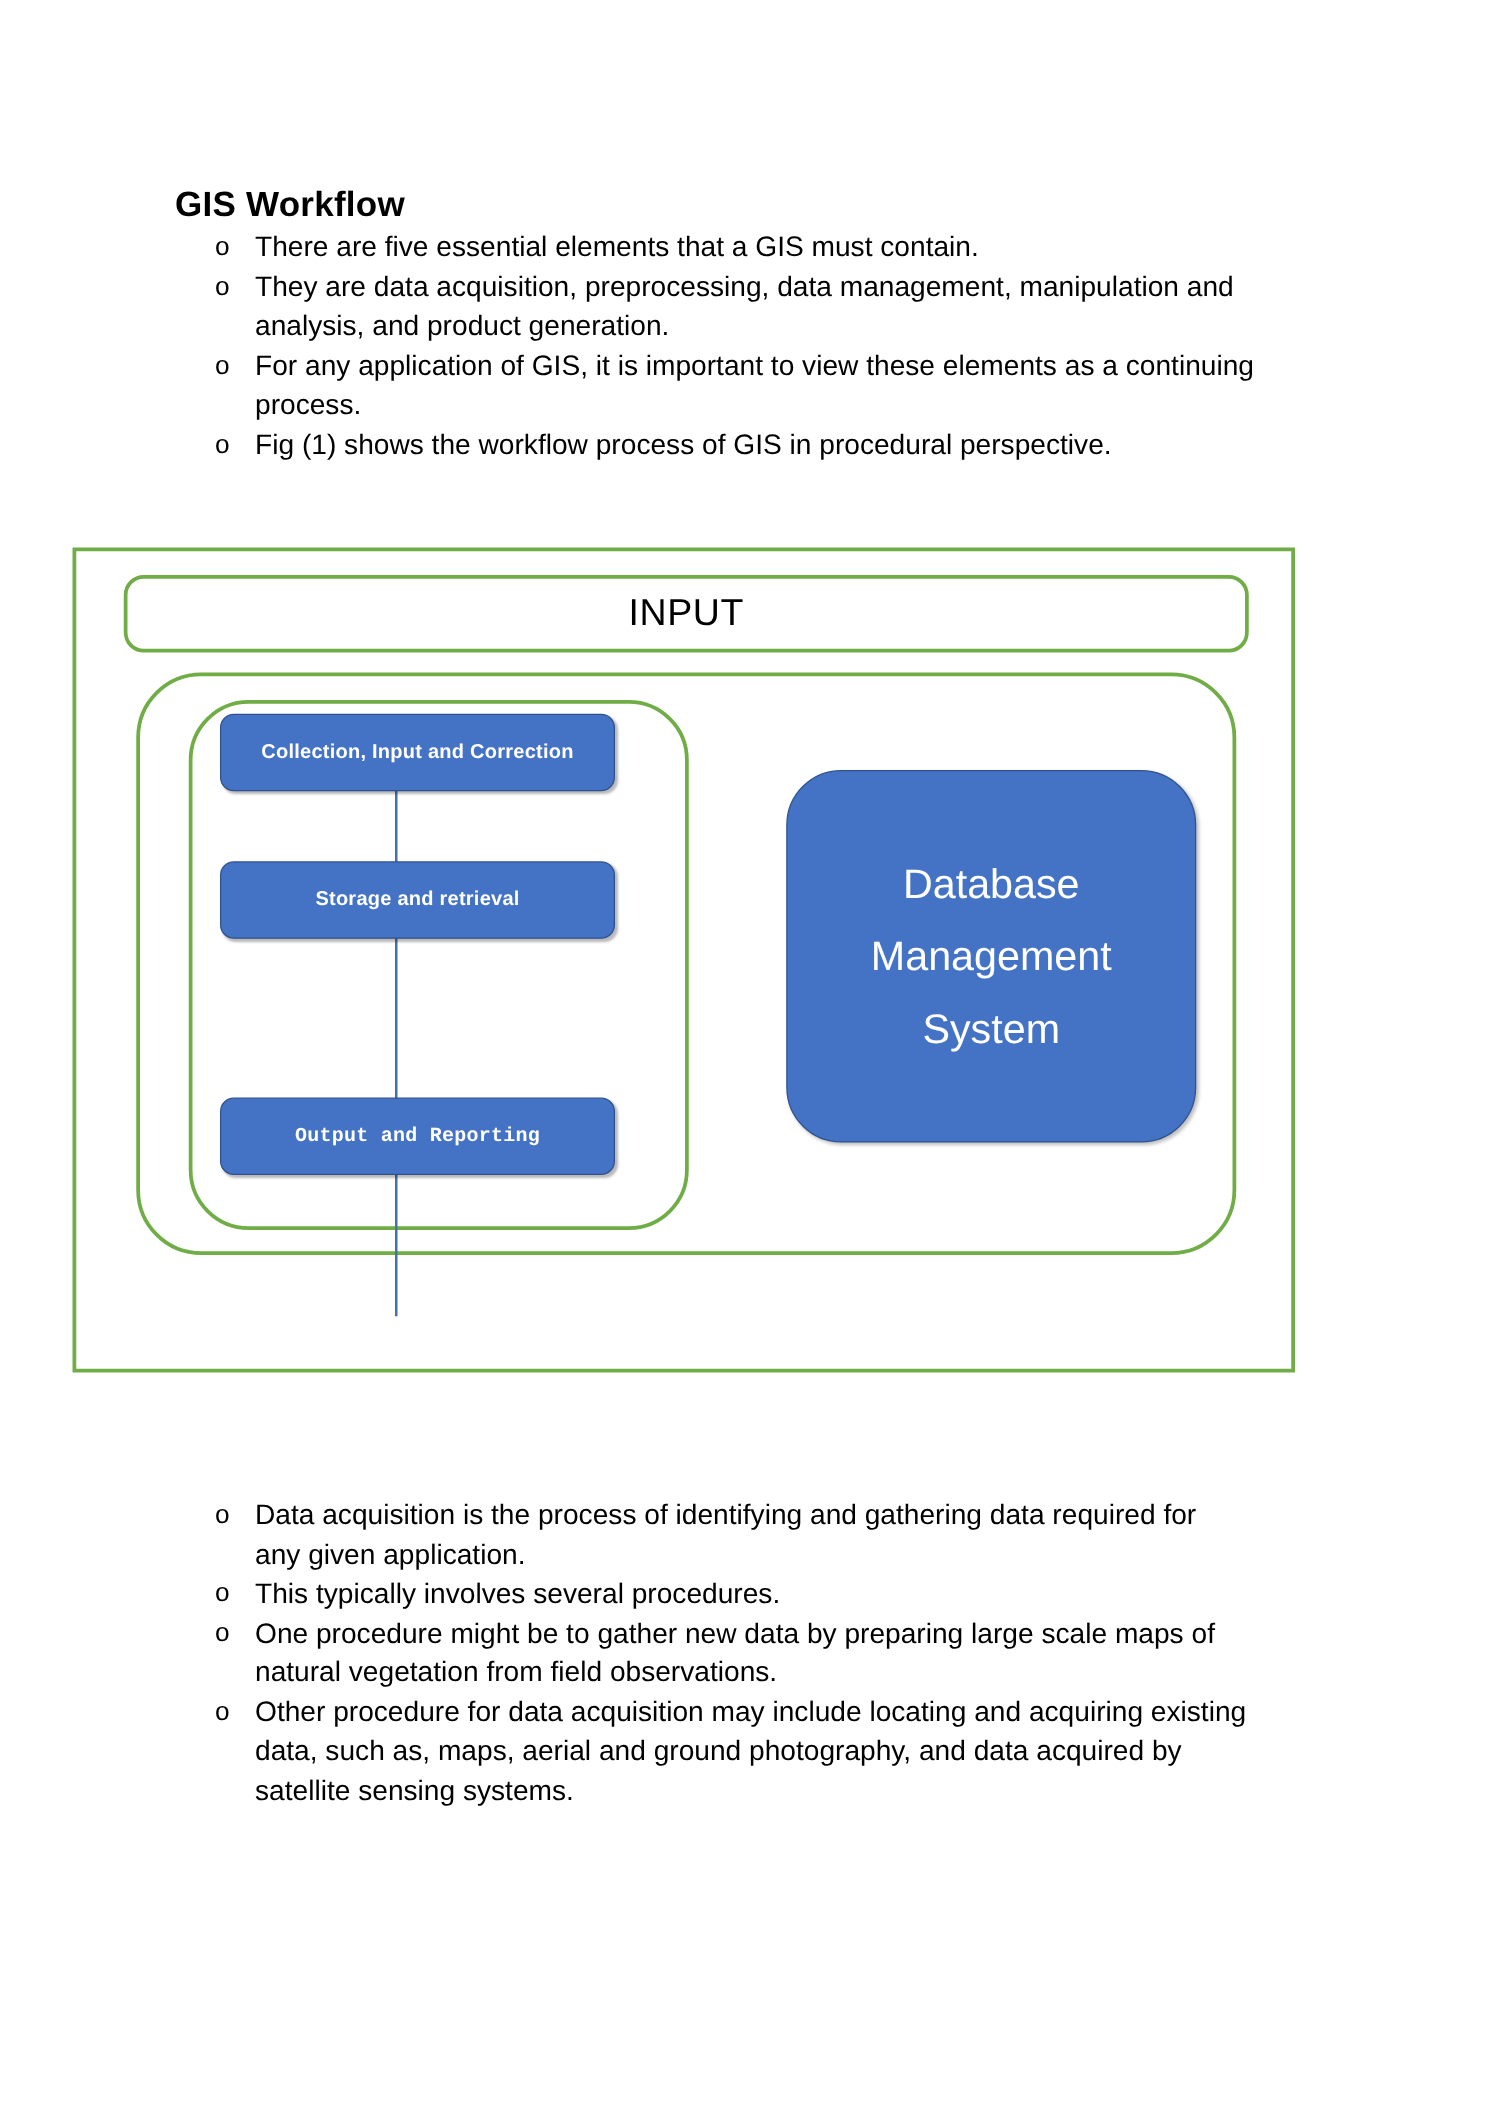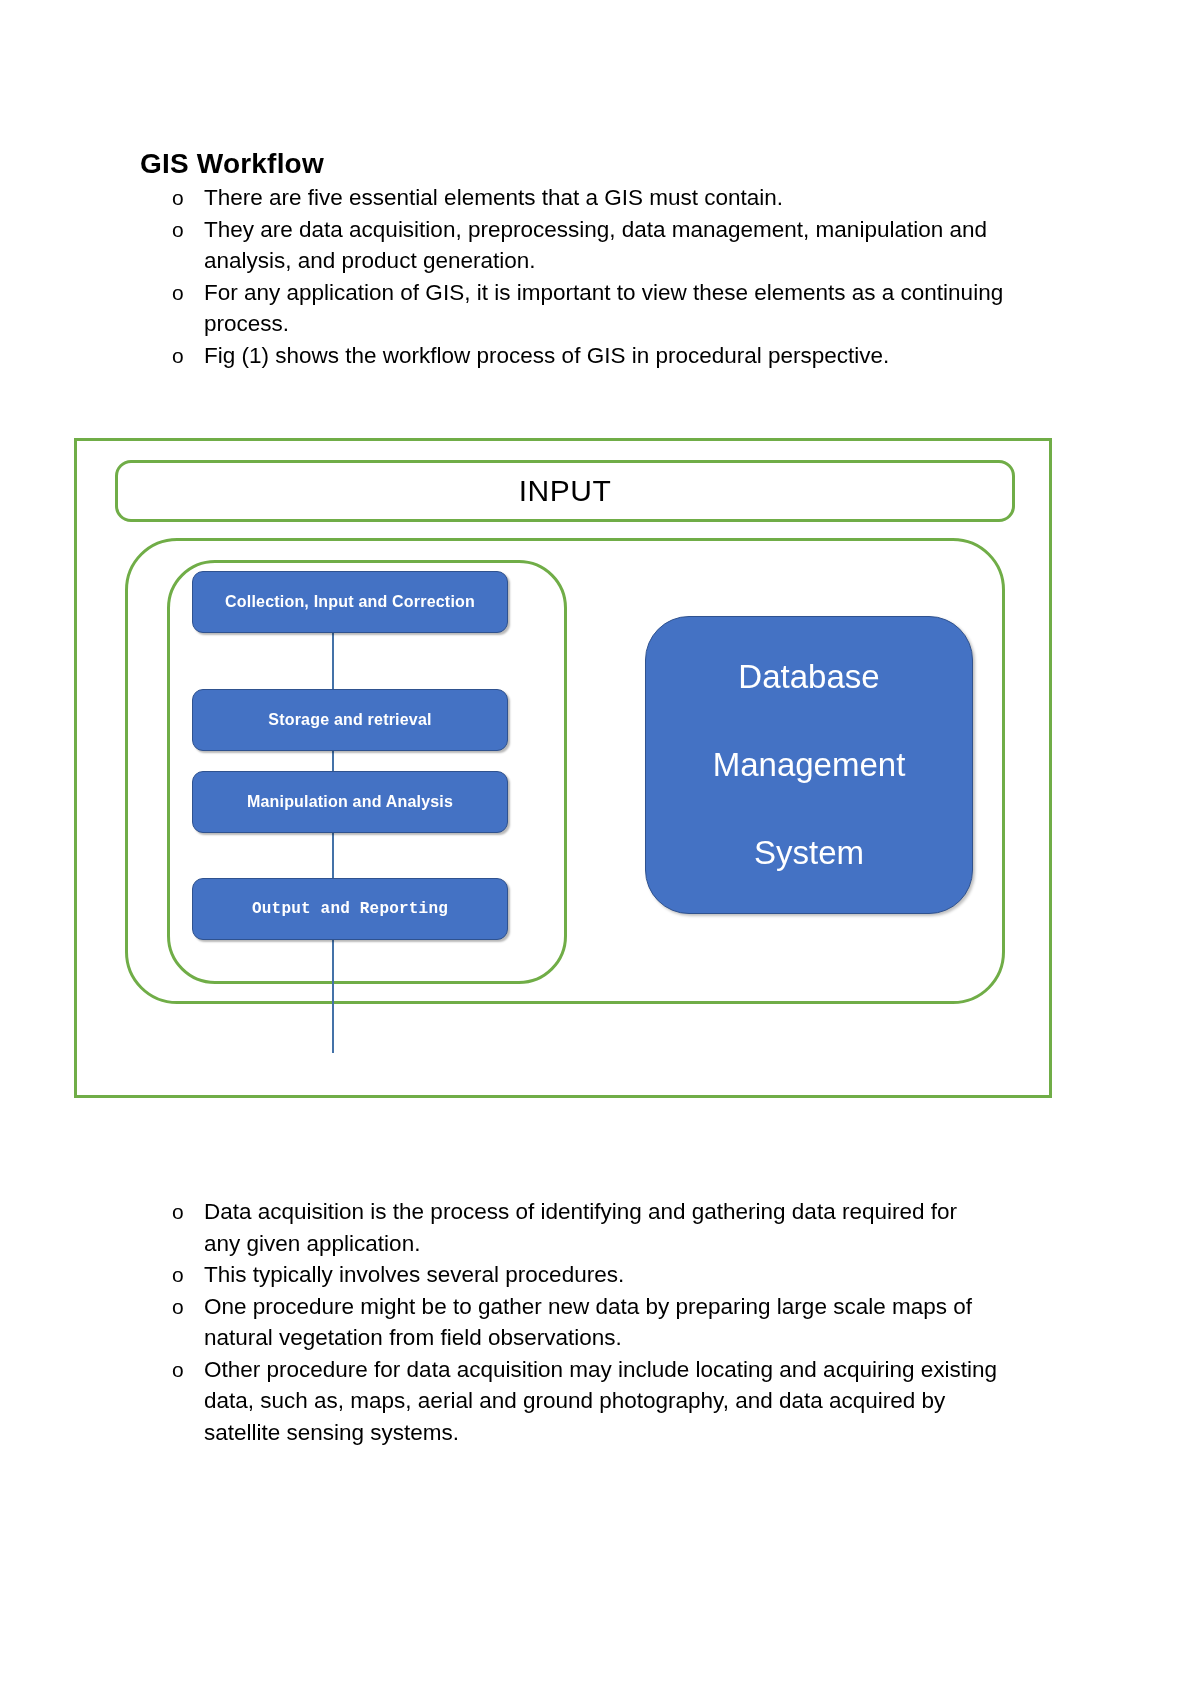--- a/index.html
+++ b/index.html
@@ -61,21 +61,21 @@
     font-size: 21px;
     line-height: 31.5px;
   }
   .bullet-item .btext {
     display: block;
   }
 
   
   .diagram {
     position: absolute;
-    left: 74px;
+    left: 58px;
     top: 438px;
     width: 978px;
     height: 532px;
   }
 
   
   .outer-frame {
     position: absolute;
     left: 0; top: 0;
     width: 978px;
@@ -178,21 +178,21 @@
     height: 298px;
     background: #4472c4;
     border: 1.5px solid #2f528f;
     border-radius: 44px;
     display: flex;
     align-items: center;
     justify-content: center;
     text-align: center;
     color: #ffffff;
     font-size: 33px;
-    line-height: 88px;
+    line-height: 58px;
     box-shadow: 2px 2px 3px rgba(0,0,0,0.25);
     z-index: 3;
     padding: 0 14px;
   }
 </style>
 </head>
 <body>
 
 <div class="page">
 
@@ -229,23 +229,20 @@
     <div class="ring-inner"></div>
 
     <div class="connector"></div>
 
     <div class="proc-box proc-1">
       <span>Collection, Input and Correction</span>
     </div>
     <div class="proc-box proc-2">
       <span>Storage and retrieval</span>
     </div>
-    <div class="proc-box proc-3">
-      <span>Manipulation and Analysis</span>
-    </div>
     <div class="proc-box proc-4">
       <span>Output and Reporting</span>
     </div>
 
     <div class="dbms-box">
       <span>Database Management System</span>
     </div>
 
 
   </div>

